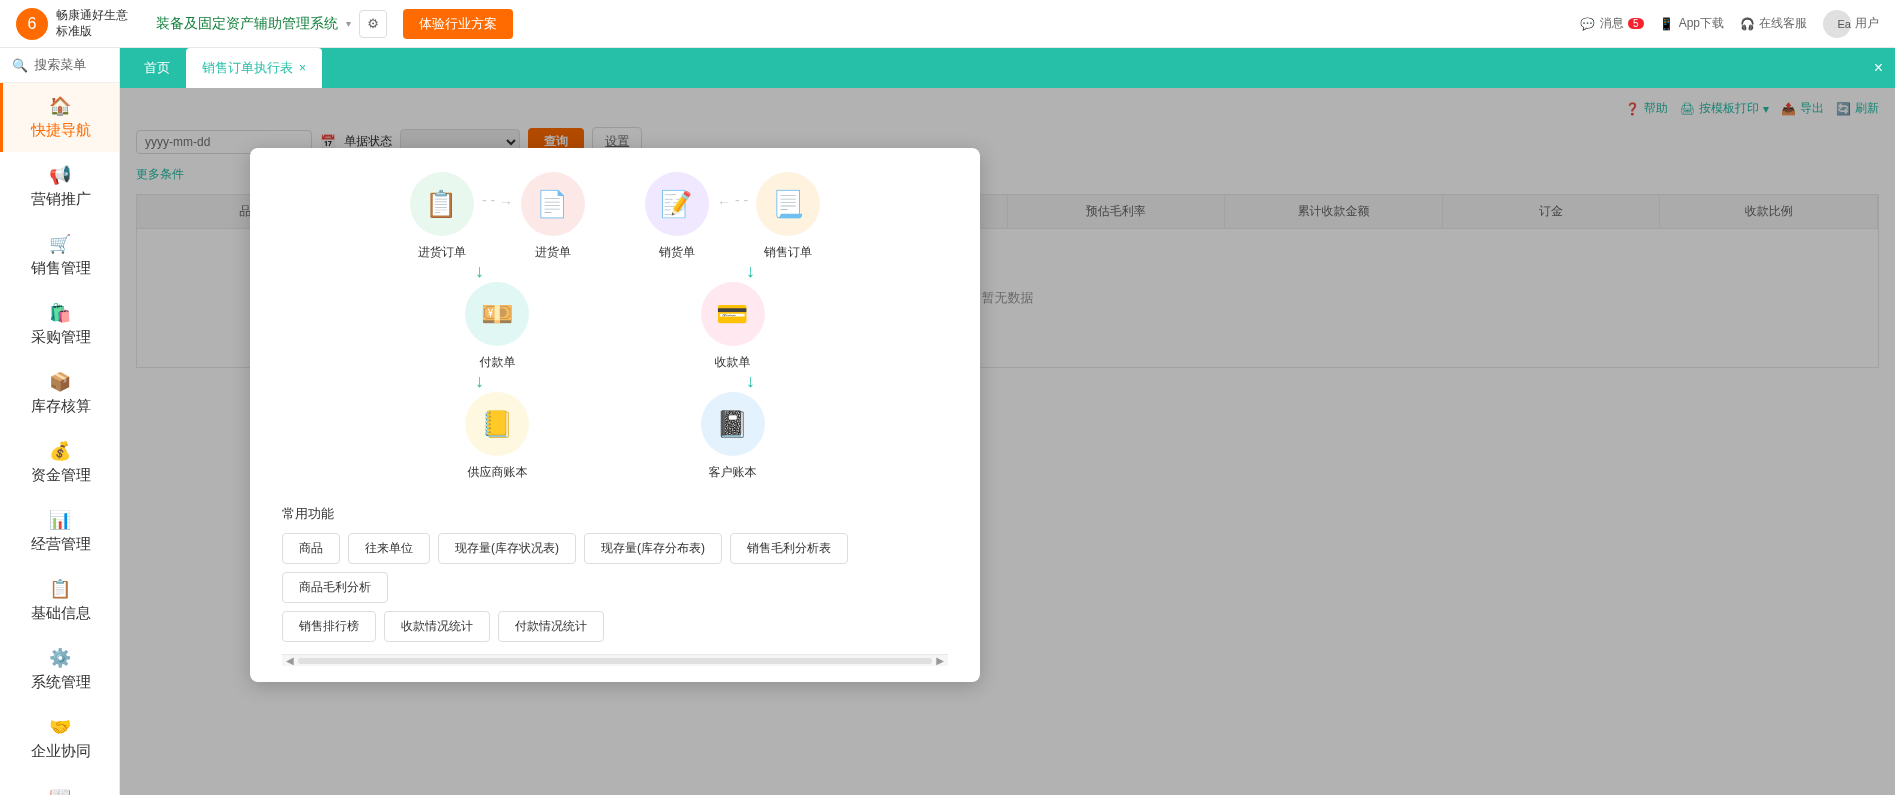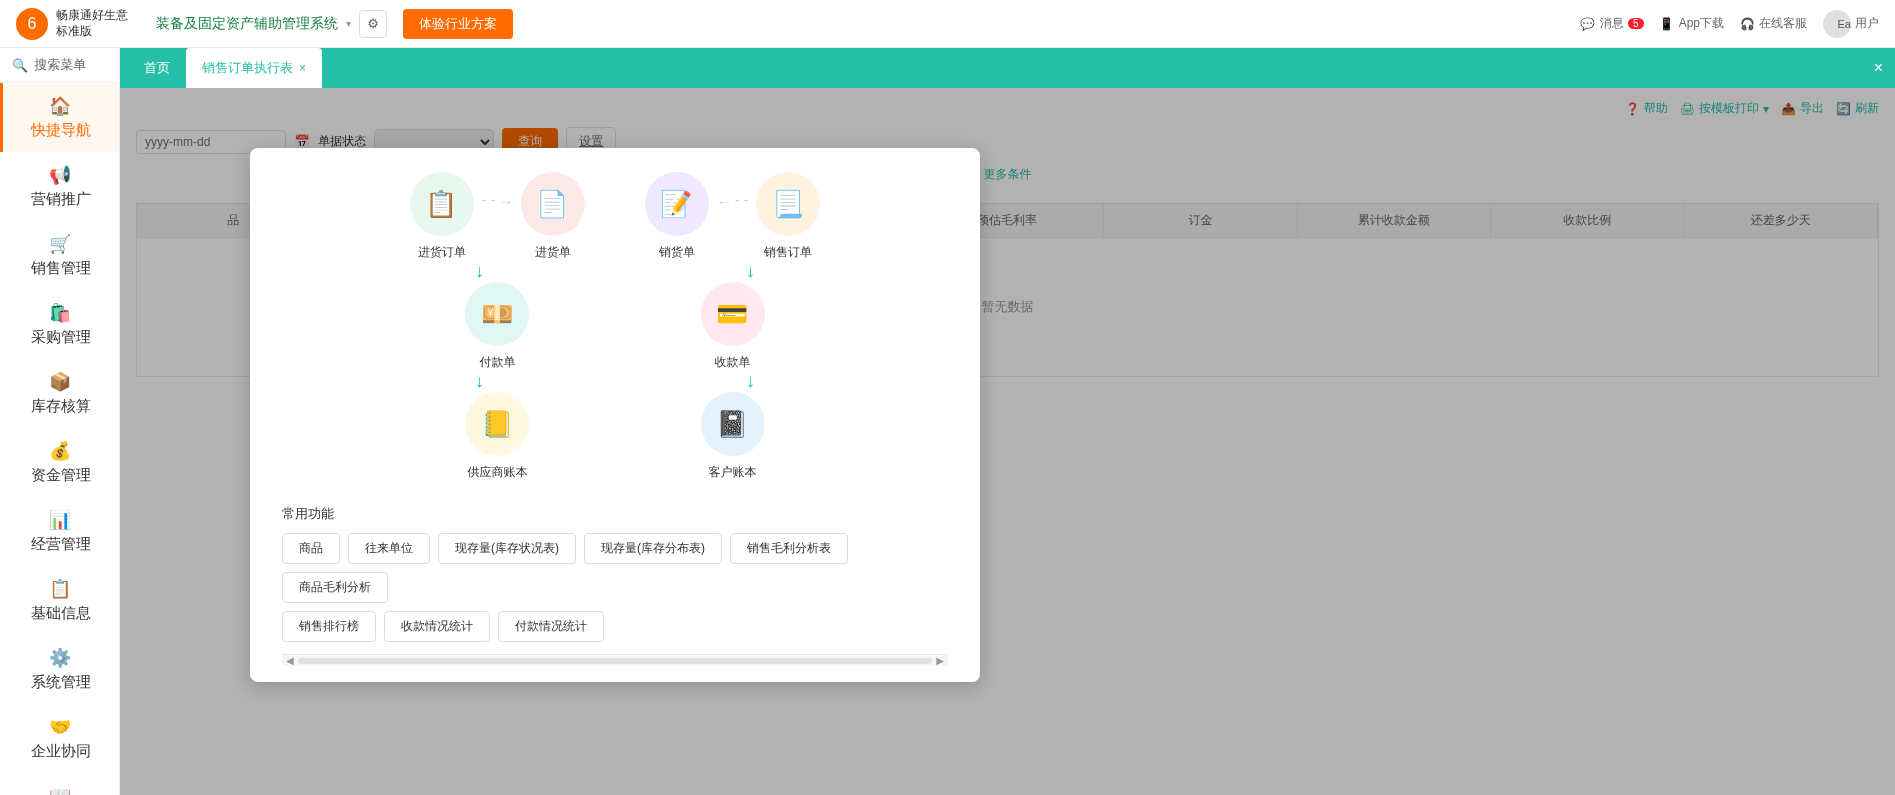--- a/index.html
+++ b/index.html
@@ -200,38 +200,39 @@
       align-items: center;
       gap: 8px;
       margin-bottom: 10px;
     }
     .filter-input {
       border: 1px solid #ddd;
       border-radius: 4px;
       padding: 4px 8px;
       font-size: 12px;
       color: #999;
-      width: 150px;
+      width: 176px;
     }
     .filter-select {
       border: 1px solid #ddd;
       border-radius: 4px;
       padding: 4px 8px;
       font-size: 12px;
       color: #333;
       width: 120px;
     }
     .query-btn {
       background: #ff6b00;
       color: #fff;
       border: none;
       border-radius: 4px;
       padding: 5px 16px;
       cursor: pointer;
       font-size: 12px;
+      font-weight: bold;
     }
     .setting-btn {
       background: #fff;
       color: #666;
       border: 1px solid #ddd;
       border-radius: 4px;
       padding: 5px 12px;
       cursor: pointer;
       font-size: 12px;
       text-decoration: underline;
@@ -519,33 +520,32 @@
           </div>
         </div>
         <div class="filter-row">
           <input class="filter-input" placeholder="yyyy-mm-dd" style="">
           <span>📅</span>
           <span style="color:#333;font-size:12px;">单据状态</span>
           <select class="filter-select"></select>
           <button class="query-btn">查询</button>
           <button class="setting-btn">设置</button>
         </div>
-        <div style="margin-bottom:20px;text-align:center;">
+        <div style="margin-bottom:11px;">
           <span class="more-conditions">更多条件</span>
         </div>
         <div class="table-header" id="table-header-row">
             <div class="th">品</div>
             <div class="th">商品</div>
             <div class="th">金额</div>
             <div class="th">预估毛利</div>
             <div class="th">预估毛利率</div>
+            <div class="th">累计收款金额</div>
             <div class="th">订金</div>
-            <div class="th">累计收款金额</div>
             <div class="th">收款比例</div>
-            <div class="th">还差多少天</div>
           </div>
         <div class="table-empty">
           <span>暂无数据</span>
         </div>
       </div>
 
       <div class="overlay"></div>
 
       <div class="quick-popup">
 

